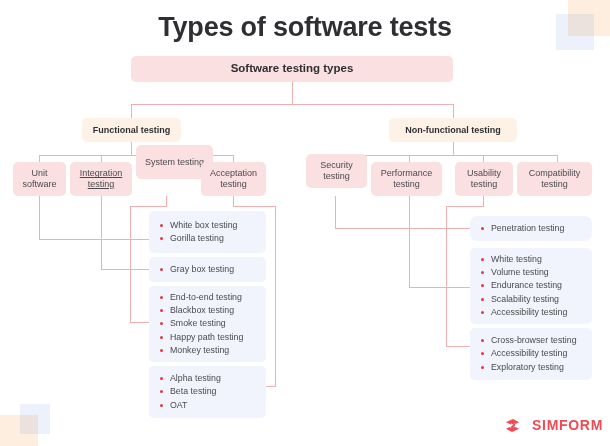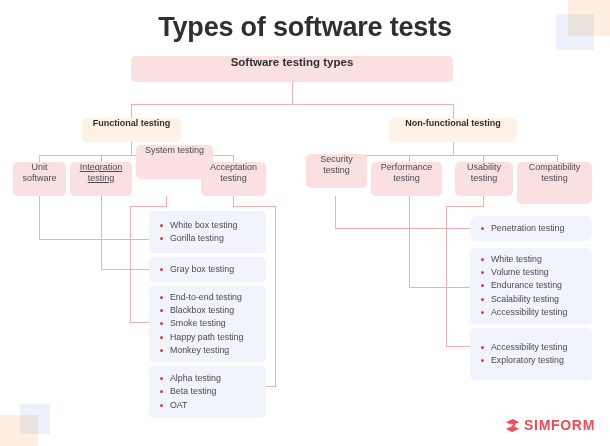--- a/index.html
+++ b/index.html
@@ -47,21 +47,21 @@
   }
   .line.h { height: 1px; }
   .line.v { width: 1px; }
 
   
   .node {
     position: absolute;
     box-sizing: border-box;
     border-radius: 5px;
     display: flex;
-    align-items: flex-start;
+    align-items: center;
     justify-content: center;
     text-align: center;
     line-height: 1.18;
   }
   .node-root {
     background: #FBE0E1;
     color: #2F2F33;
     font-size: 11.5px;
     font-weight: bold;
   }
@@ -114,21 +114,21 @@
     background: #E8353E;
   }
 
   
   #logo {
     position: absolute;
     left: 505px;
     top: 417px;
     display: flex;
     align-items: center;
-    gap: 4px;
+    gap: 12px;
   }
   #logo .mark {
     width: 15px;
     height: 15px;
     position: relative;
   }
   #logo .wordmark {
     font-size: 14px;
     font-weight: bold;
     color: #EE4B54;
@@ -220,21 +220,21 @@
 
   <div class="node node-leaf" style="left:306px; top:154px; width:61px; height:34px;">
     <span>Security testing</span>
   </div>
   <div class="node node-leaf" style="left:371px; top:162px; width:71px; height:34px;">
     <span>Performance testing</span>
   </div>
   <div class="node node-leaf" style="left:455px; top:162px; width:58px; height:34px;">
     <span>Usability testing</span>
   </div>
-  <div class="node node-leaf" style="left:517px; top:162px; width:75px; height:42px;">
+  <div class="node node-leaf" style="left:517px; top:162px; width:75px; height:34px;">
     <span>Compatibility testing</span>
   </div>
 
   <div class="listbox" style="left:149px; top:211px; width:117px; height:42px;">
     <ul>
       <li>White box testing</li>
       <li>Gorilla testing</li>
     </ul>
   </div>
 
@@ -273,20 +273,21 @@
       <li>White testing</li>
       <li>Volume testing</li>
       <li>Endurance testing</li>
       <li>Scalability testing</li>
       <li>Accessibility testing</li>
     </ul>
   </div>
 
   <div class="listbox" style="left:470px; top:328px; width:122px; height:52px;">
     <ul>
+      <li>Cross-browser testing</li>
       <li>Accessibility testing</li>
       <li>Exploratory testing</li>
     </ul>
   </div>
 
   <div id="logo">
     <span class="mark">
       <svg width="15" height="15" viewBox="0 0 32 32" aria-hidden="true">
         <path d="M2 9 L17 2 L30 9 L15 16 L30 23 L15 30 L2 23 L17 16 Z" fill="#EE4B54"></path>
         <path d="M13 11 L21 11 L19 21 L11 21 Z" fill="#ffffff" opacity="0.85"></path>

